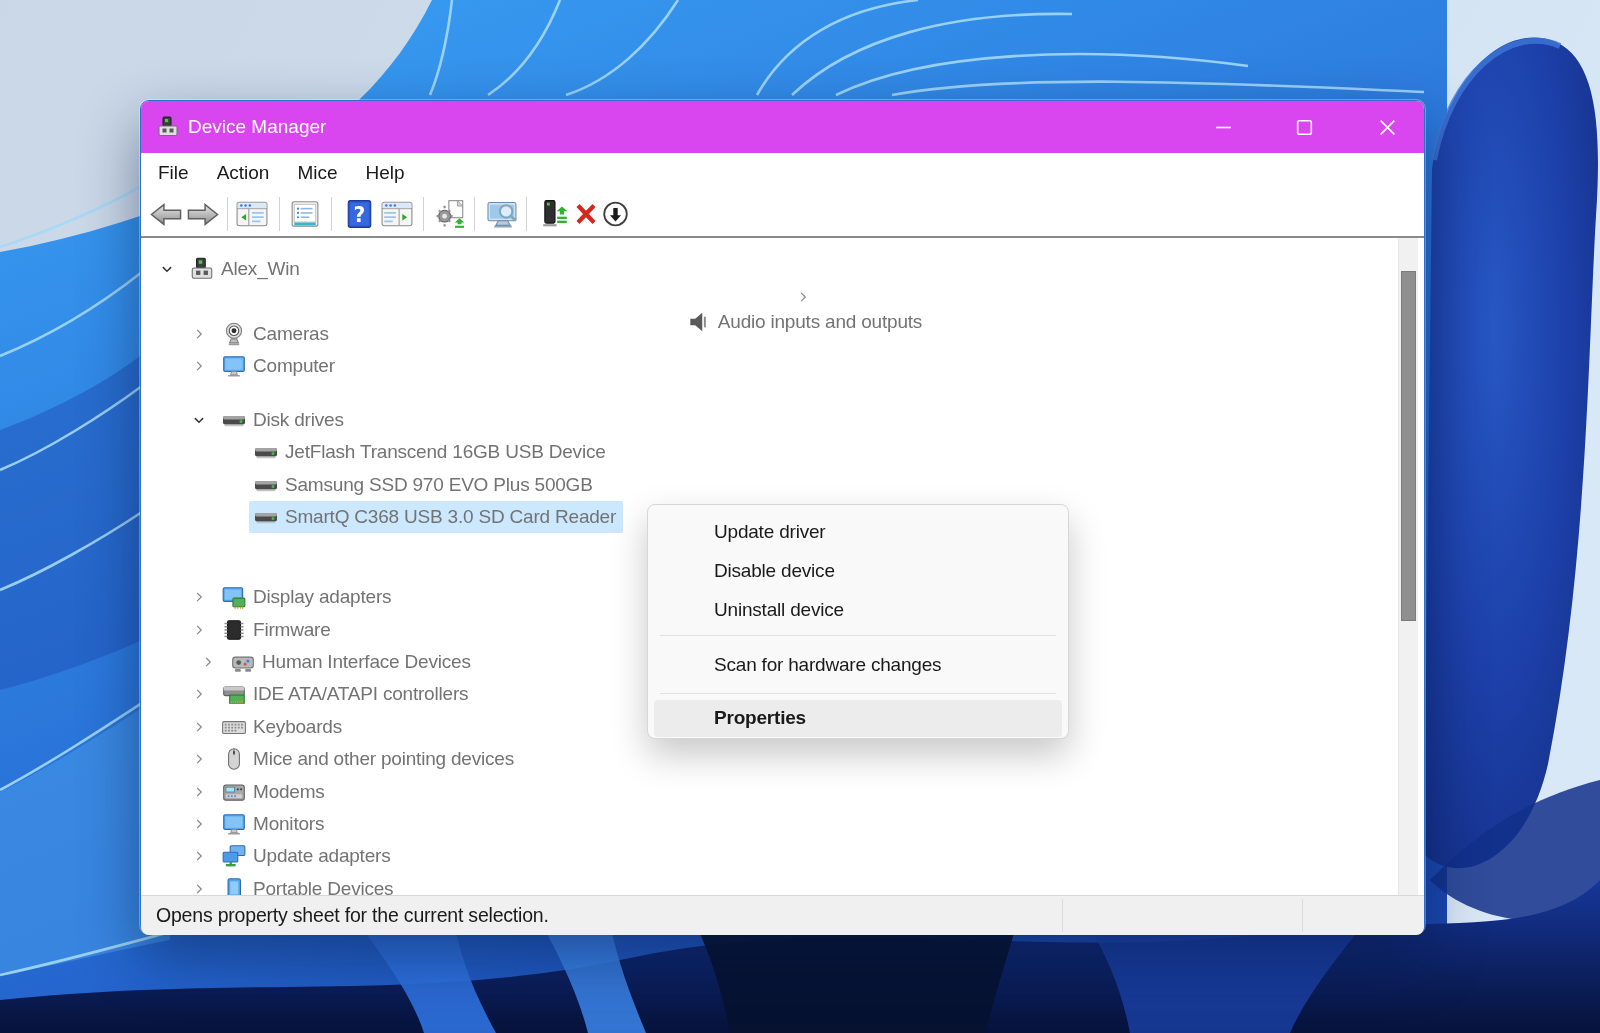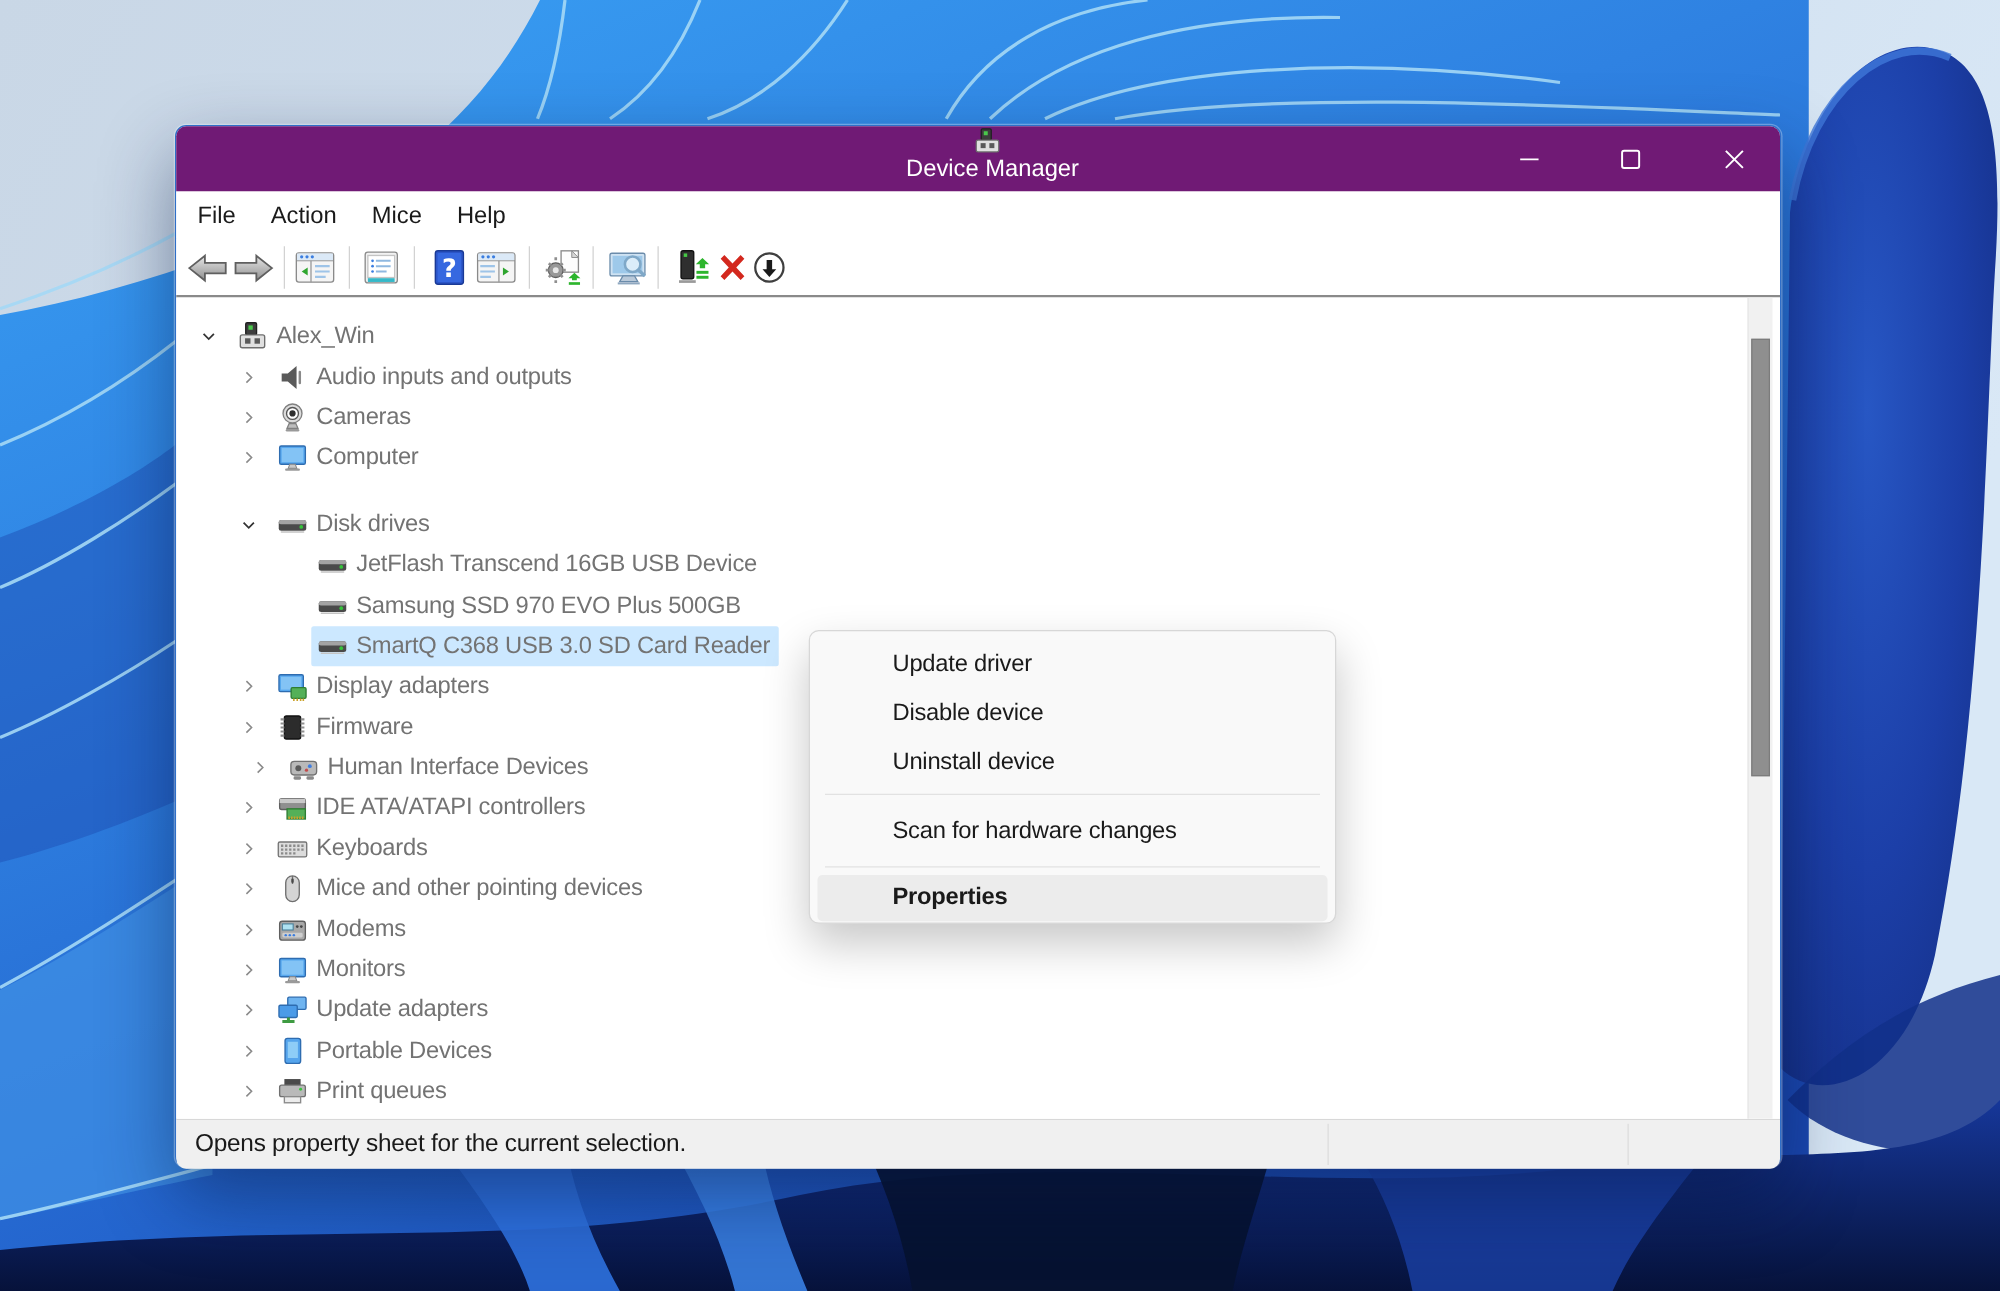--- a/index.html
+++ b/index.html
@@ -1,22 +1,22 @@
 <!DOCTYPE html>
 <html><head>
 <meta charset="utf-8">
 <style>
   * { margin:0; padding:0; box-sizing:border-box; }
   html,body { width:1600px; height:1033px; overflow:hidden; font-family:"Liberation Sans",sans-serif; }
   .wallpaper { position:absolute; inset:0; }
   .window { position:absolute; left:140px; top:100px; width:1285px; height:834px;
     background:#fff; border-radius:9px; border:1.5px solid #2f6fc8;
     box-shadow:0 0 0 1px rgba(255,255,255,.3), 0 24px 60px rgba(5,20,60,.45); }
-  .titlebar { height:52px; background:#701a75; border-radius:8px 8px 0 0;
-    display:flex; align-items:center; padding-left:15px; position:relative;flex-direction:column; }
+  .titlebar { height:52px; background:#d946ef; border-radius:8px 8px 0 0;
+    display:flex; align-items:center; padding-left:15px; position:relative; }
   .app-icon { width:24px; height:24px; display:inline-flex; }
   .app-icon svg { width:100%; height:100%; }
   .title { color:#fff; font-size:19px; margin-left:8px; }
   .caption-btn { position:absolute; top:0; height:52px; width:44px; display:flex; align-items:center; justify-content:center; }
   .caption-btn svg{ width:21px; height:21px; }
   .btn-min { left:1060px; } .btn-max { left:1141px; } .btn-close { left:1224px; }
   .menubar { height:38px; background:#fff; display:flex; align-items:center; padding-left:3px; }
   .menu-item { font-size:19px; color:#1a1a1a; padding:0 14px; line-height:37px; }
   .toolbar { height:47px; background:#fff; position:relative; border-bottom:2px solid #8a8a8a; }
   .tb-btn { position:absolute; top:4px; height:38px; display:flex; align-items:center; justify-content:center; }
@@ -267,21 +267,21 @@
                 <rect x="7" y="2" width="8" height="9" rx="1" fill="#3d3d3d" stroke="#1f1f1f"></rect>
                 <rect x="9" y="4" width="3.2" height="3.2" fill="#49c84b"></rect>
                 <rect x="3" y="11" width="18" height="9.5" rx="1.5" fill="#e0e0e0" stroke="#6e6e6e"></rect>
                 <rect x="6.5" y="13.5" width="4" height="4" fill="#5a5a5a"></rect>
                 <rect x="13.5" y="13.5" width="4" height="4" fill="#5a5a5a"></rect>
               </svg>
             </span>
             <span class="node-label">Alex_Win</span>
           </div>
         </div>
-        <div class="tree-row" style="padding-left: 46px;">
+        <div class="tree-row" style="padding-left: 46px; flex-direction: column;">
           <span class="chev">
             <svg viewBox="0 0 24 24">
               <path d="M9.5 6.5 15 12l-5.5 5.5" fill="none" stroke="#8a8a8a" stroke-width="1.7"></path>
             </svg>
           </span>
           <div class="row-inner">
             <span class="node-icon">
               <svg viewBox="0 0 24 24">
                 <path d="M4 9h4.5L15 3.5v17L8.5 15H4z" fill="#5a5a5a"></path>
                 <rect x="16.5" y="7" width="1.8" height="10" rx="0.9" fill="#8a8a8a"></rect>
@@ -380,21 +380,21 @@
               <svg viewBox="0 0 26 26">
                 <rect x="2" y="9" width="22" height="8.5" rx="2" fill="#4a4a4a"></rect>
                 <rect x="2" y="9" width="22" height="3.4" rx="1.7" fill="#a3a3a3"></rect>
                 <circle cx="20" cy="14.5" r="1.5" fill="#35c43a"></circle>
                 <rect x="3.5" y="18" width="19" height="1.2" rx="0.6" fill="#c4c4c4"></rect>
               </svg>
             </span>
             <span class="node-label">SmartQ C368 USB 3.0 SD Card Reader</span>
           </div>
         </div>
-        <div class="tree-row" style="padding-left: 46px;">
+        <div class="tree-row" style="padding-left: 46px; margin-top: 48px;">
           <span class="chev">
             <svg viewBox="0 0 24 24">
               <path d="M9.5 6.5 15 12l-5.5 5.5" fill="none" stroke="#8a8a8a" stroke-width="1.7"></path>
             </svg>
           </span>
           <div class="row-inner">
             <span class="node-icon">
               <svg viewBox="0 0 24 24">
                 <rect x="2" y="3.5" width="18" height="12.5" rx="1.2" fill="#56a7ee" stroke="#2e6cb0"></rect>
                 <rect x="3.5" y="5" width="15" height="9.5" fill="#83c3f5"></rect>

